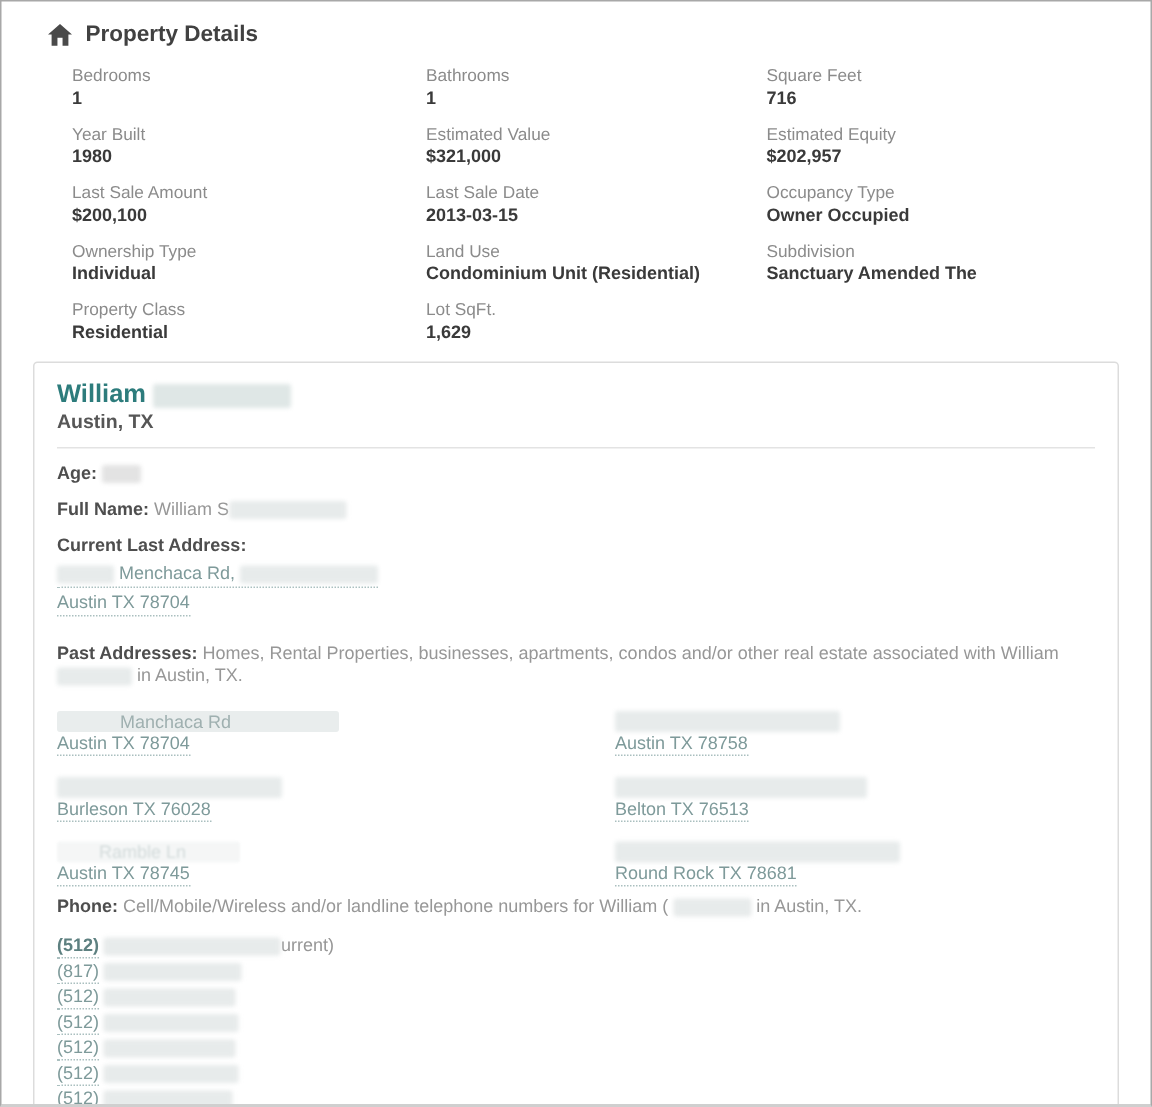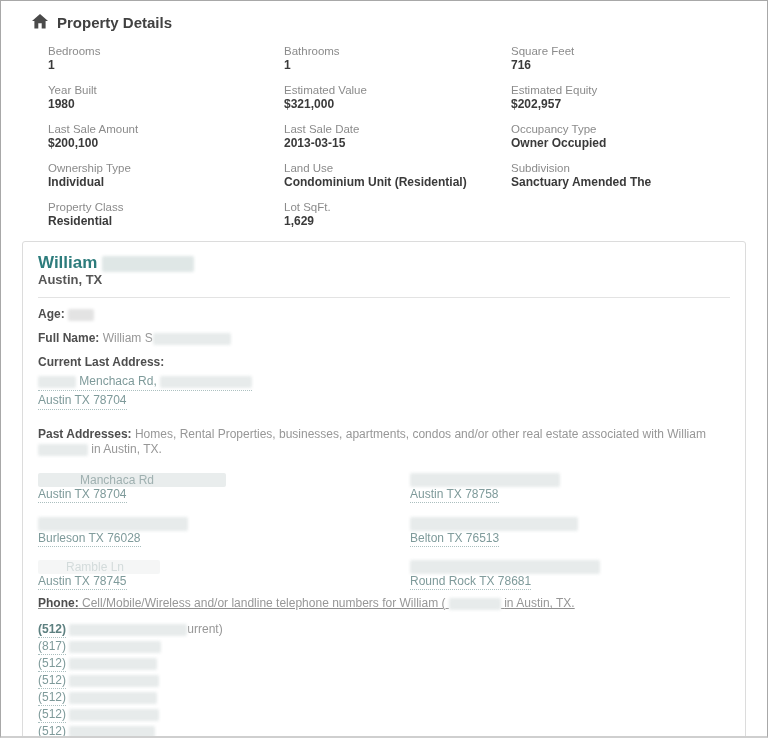--- a/index.html
+++ b/index.html
@@ -7,21 +7,21 @@
   body { font-family:"Liberation Sans", sans-serif; }
   .page {
     width:768px; height:738px;
     border:1px solid #a8a8a8;
     border-bottom:2px solid #cfcfcf;
     background:#fff;
     overflow:hidden;
   }
   
   .prop-section { padding:13px 20px 6px 31px; }
-  .prop-header { display:flex; align-items:flex-start; gap:9px; margin-bottom:13px; }
+  .prop-header { display:flex; align-items:flex-end; gap:9px; margin-bottom:13px; }
   .house-icon { width:16px; height:15px; display:inline-block; }
   .house-icon svg { display:block; }
   .prop-title { font-size:15px; font-weight:bold; color:#414141; }
   .prop-grid {
     display:grid;
     grid-template-columns:236px 227px auto;
     row-gap:9px;
     padding-left:16px;
   }
   .prop-cell { min-height:30px; }
@@ -208,21 +208,21 @@
       <div class="addr-item">
         <span class="blur-text faint" style="width:122px;padding-left:28px;"><span>Ramble Ln</span></span><br>
         <a href="#" class="link dotted">Austin TX 78745</a>
       </div>
       <div class="addr-item">
         <span class="blur" style="width:190px;height:14px;"></span><br>
         <a href="#" class="link dotted">Round Rock TX 78681</a>
       </div>
     </div>
 
-    <div class="row" style="margin-top:3px;text-decoration:underline;">
+    <div class="row" style="margin-top:3px;">
       <span class="lbl">Phone:</span>
       <span class="graytxt">Cell/Mobile/Wireless and/or landline telephone numbers for William (</span>
       <span class="blur" style="width:52px;"></span>
       <span class="graytxt">in Austin, TX.</span>
     </div>
 
     <div class="phone-list">
       <div class="phone-row current">
         <a href="#" class="link dotted">(512)</a>
         <span class="blur" style="width:118px;"></span><span class="graytxt">urrent)</span>

